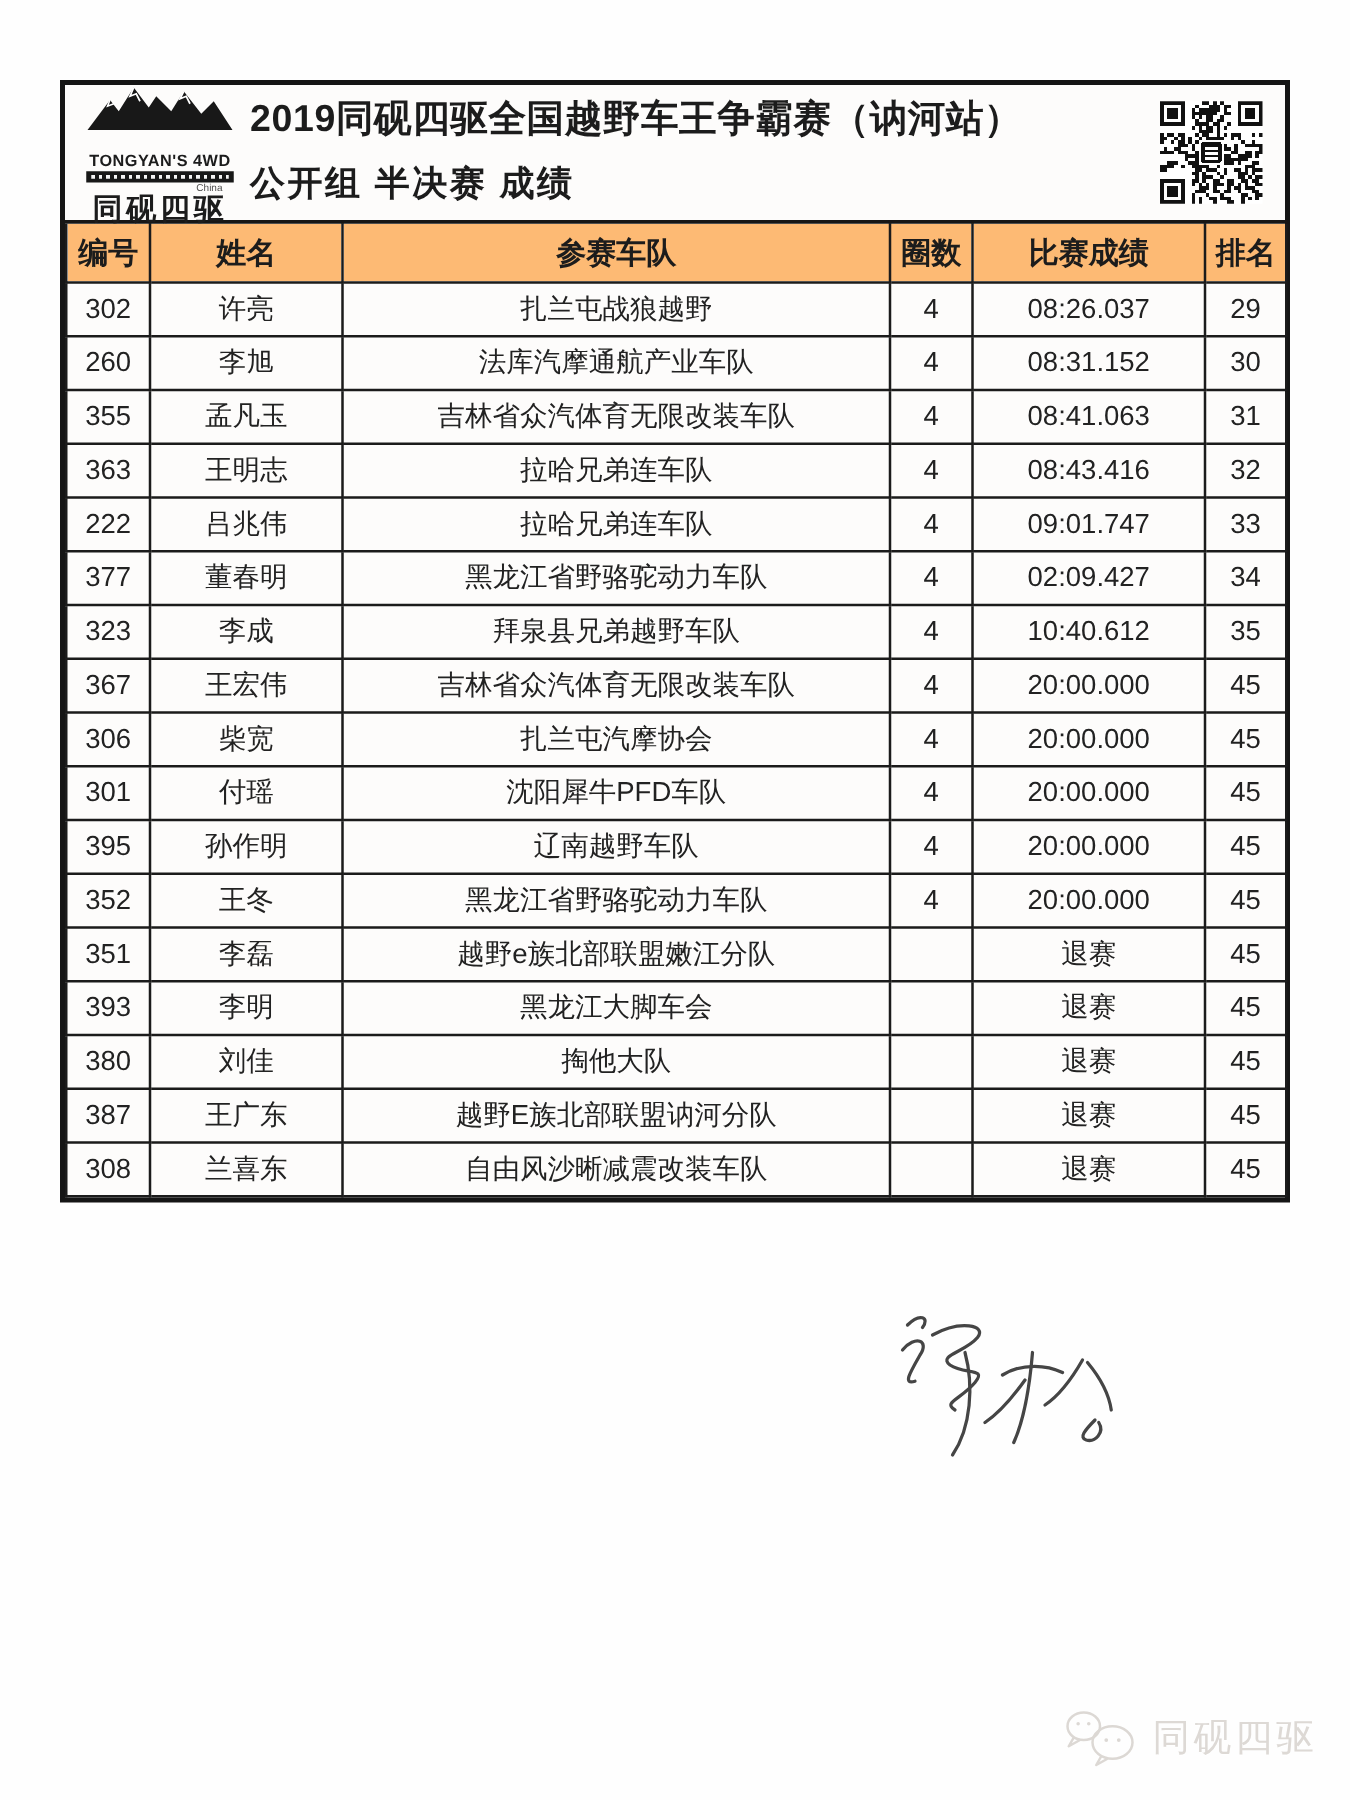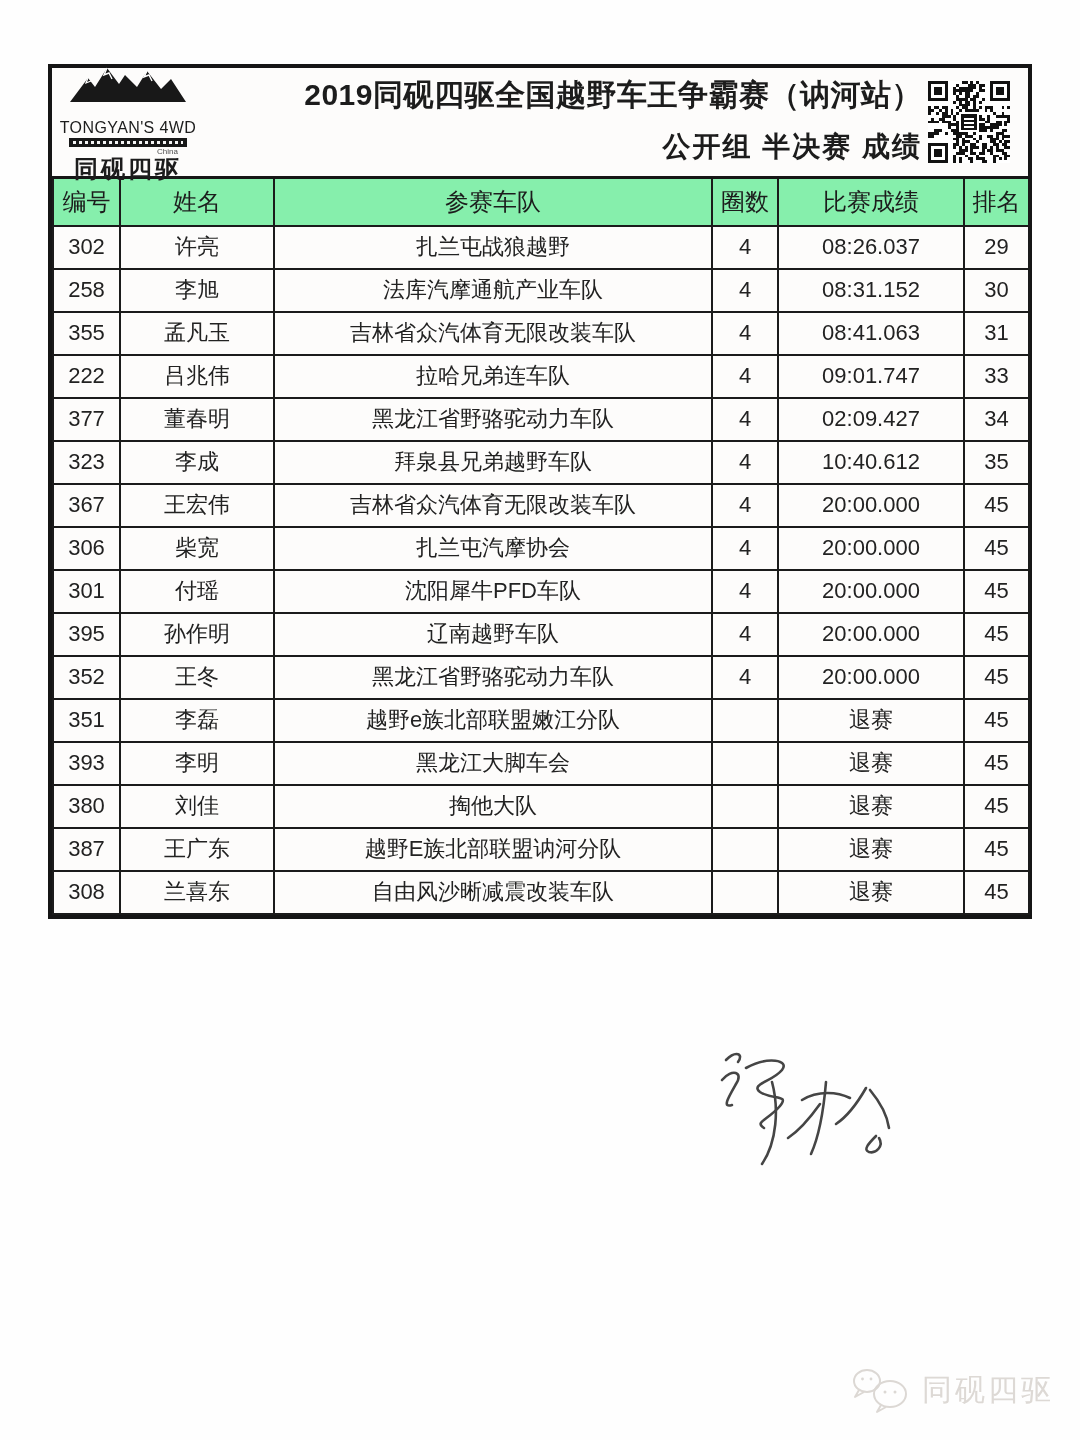--- a/index.html
+++ b/index.html
@@ -9,37 +9,37 @@
     background:#fefefe;
     font-family:"Liberation Sans","DejaVu Sans",sans-serif;
     color:#1c1c1c;
   }
   .doc {
     position:absolute; left:48px; top:64px; width:984px;
     border:4px solid #151515; background:#fdfcfb;
   }
   .doc-header { display:flex; align-items:center; height:108px; padding:0 10px; }
   .logo { width:132px; display:flex; flex-direction:column; align-items:center; line-height:1; padding-top:2px; }
-  .logo-en { font-size:16px; font-weight:normal; letter-spacing:.4px; margin-top:17px; white-space:nowrap; }
+  .logo-en { font-size:13px; font-weight:bold; letter-spacing:.4px; margin-top:17px; white-space:nowrap; }
   .logo-banner { width:118px; height:9px; background:#181818; margin-top:2px; position:relative; }
   .logo-banner::before {
     content:""; position:absolute; left:4px; right:4px; top:3px; height:3px;
     background:repeating-linear-gradient(90deg,#f5f5f5 0 3px, transparent 3px 6px);
   }
   .logo-china { align-self:flex-end; font-size:8px; color:#4e4e4e; margin-right:16px; margin-top:1px; }
   .logo-cn { font-size:24px; font-weight:bold; letter-spacing:3px; margin-top:1px; white-space:nowrap; }
-  .titles { flex:1; text-align:right; padding:0 6px 4px 6px; }
+  .titles { flex:1; text-align:left; padding:0 6px 4px 6px; }
   .title1 { font-size:30px; font-weight:bold; letter-spacing:.5px; white-space:nowrap; }
   .title2 { font-size:28px; font-weight:bold; margin-top:12px; letter-spacing:2px; }
   .qr { width:82px; height:82px; margin-right:8px; flex:none; }
   .qr svg { width:100%; height:100%; }
 
   table { width:100%; border-collapse:collapse; table-layout:fixed; border-top:3px solid #161616; }
   th, td { border:2px solid #1b1b1b; text-align:center; overflow:hidden; white-space:nowrap; }
-  thead th { height:48px; font-size:24px; font-weight:normal; background:#86efac; }
+  thead th { height:48px; font-size:24px; font-weight:bold; background:#fdba74; }
   tbody td { height:43px; font-size:22px; color:#222; }
 
   .signature { position:absolute; left:698px; top:1038px; }
   .signature path { fill:none; stroke:#454545; stroke-width:2.6; stroke-linecap:round; stroke-linejoin:round; }
 
   .watermark {
     position:absolute; right:26px; top:1366px;
     display:flex; align-items:center; gap:10px;
     color:#ddd9d5; font-size:30px; letter-spacing:3px;
     text-shadow:0 1px 0 #ffffff;
@@ -391,34 +391,42 @@
     <tbody>
         <tr>
           <td>302</td>
           <td>许亮</td>
           <td>扎兰屯战狼越野</td>
           <td>4</td>
           <td>08:26.037</td>
           <td>29</td>
         </tr>
         <tr>
-          <td>258</td>
+          <td>260</td>
           <td>李旭</td>
           <td>法库汽摩通航产业车队</td>
           <td>4</td>
           <td>08:31.152</td>
           <td>30</td>
         </tr>
         <tr>
           <td>355</td>
           <td>孟凡玉</td>
           <td>吉林省众汽体育无限改装车队</td>
           <td>4</td>
           <td>08:41.063</td>
           <td>31</td>
+        </tr>
+        <tr>
+          <td>363</td>
+          <td>王明志</td>
+          <td>拉哈兄弟连车队</td>
+          <td>4</td>
+          <td>08:43.416</td>
+          <td>32</td>
         </tr>
         <tr>
           <td>222</td>
           <td>吕兆伟</td>
           <td>拉哈兄弟连车队</td>
           <td>4</td>
           <td>09:01.747</td>
           <td>33</td>
         </tr>
         <tr>

